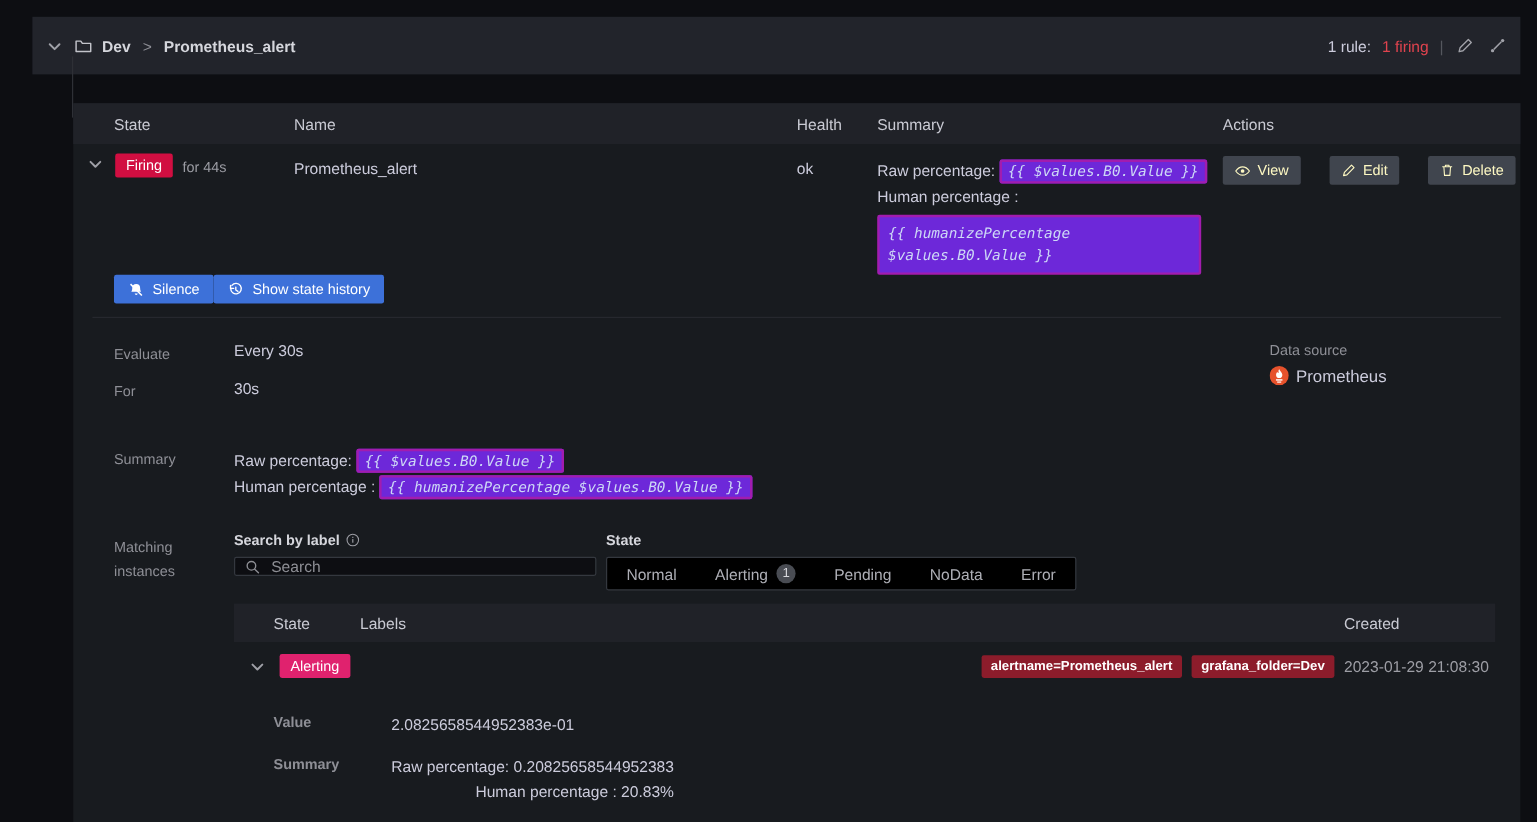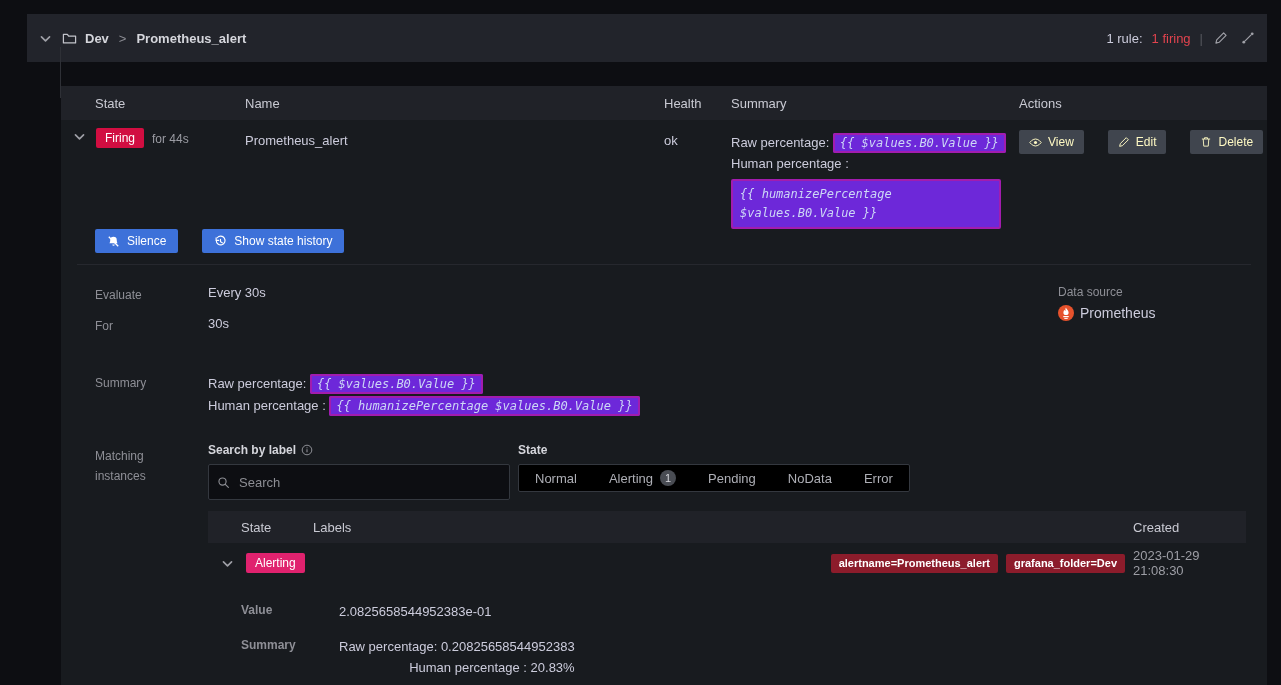--- a/index.html
+++ b/index.html
@@ -51,48 +51,48 @@
     color:#cdd8f6; padding:1px 5px;font-style:italic;
   }
   code.codeblock { display:inline-block; width:270px; margin-top:4px; padding:4px 7px; line-height:19px; word-break:break-word; white-space:normal; }
 
   .actions-cell { display:flex; gap:24px; align-items:flex-start; padding-top:2px; }
   .action-btn {
     display:inline-flex; align-items:center; gap:6px; background:#40454e; color:#fef9c3;
     border:none; border-radius:2px; height:24px; padding:0 10px; font-size:12px; cursor:pointer;
   }
 
-  .rule-actions { display:flex; gap:24px; padding-left:34px; margin-top:0; }
+  .rule-actions { display:flex; gap:0; padding-left:34px; margin-top:0; }
   .btn-primary {
     display:inline-flex; align-items:center; gap:7px; background:#3d71d9; color:#fff;
     border:none; border-radius:2px; height:24px; padding:0 12px; font-size:12px; font-weight:500; cursor:pointer;
   }
 
   .divider { border:none; border-top:1px solid #26282e; margin:11px 16px 0; }
 
   
   .details { position:relative; padding-top:20px; }
-  .detail-row { display:flex; margin-bottom:14px;gap:13px; }
+  .detail-row { display:flex; margin-bottom:14px; }
   .detail-label { width:100px; margin-left:34px; color:#8e8f96; font-size:12px; padding-top:3px; flex:none; }
   .detail-value { color:#ccccdc; font-size:13px; }
   .mb-lg { margin-bottom:40px; }
   .mb-md { margin-bottom:26px; }
   .sumline { line-height:22px; }
 
   .datasource { position:absolute; top:20px; left:997px; }
   .ds-label { color:#8e8f96; font-size:12px; margin-bottom:6px; }
   .ds-value { display:flex; align-items:center; gap:6px; font-size:14px; color:#ccccdc; }
 
   .matching-label span { display:block; line-height:20px; }
   .matching-content { flex:1; margin-right:21px; }
 
   .filters { display:flex; gap:8px; margin-bottom:11px; }
   .filter-label { font-weight:700; font-size:12px; color:#d5d6dc; margin-bottom:7px; display:flex; align-items:center; gap:5px; }
   .search-box {
-    width:302px; height:36px; background:#0d0e12; border:1px solid #34383f; border-radius:2px;
+    width:302px; height:16px; background:#0d0e12; border:1px solid #34383f; border-radius:2px;
     display:flex; align-items:center; padding:0 8px; gap:7px; color:#8d8e94;
   }
   .search-box input {
     background:transparent; border:none; outline:none; color:#ccccdc; width:100%; font-size:13px;
     font-family:"Liberation Sans", sans-serif;
   }
   .search-box input::placeholder { color:#8d8e94; }
   .radio-group { display:flex; height:28px; border:1px solid #34383f; border-radius:2px; background:#000000; align-items:stretch; }
   .radio-option { display:flex; align-items:center; gap:7px; padding:0 16px; color:#aeafb6; font-size:13px; cursor:pointer; }
   .count-badge { background:#494c53; color:#d6d7dc; font-size:11px; line-height:16px; height:16px; padding:0 5px; border-radius:8px; }

